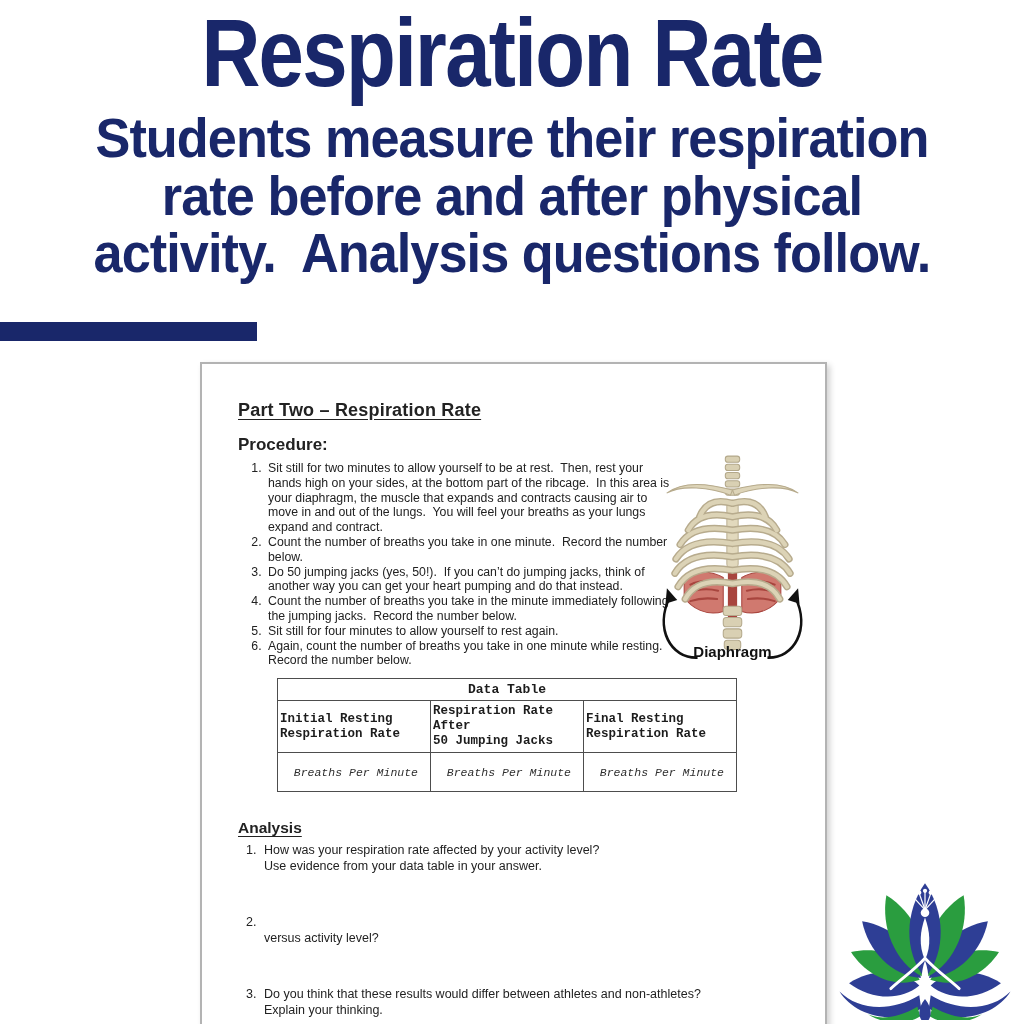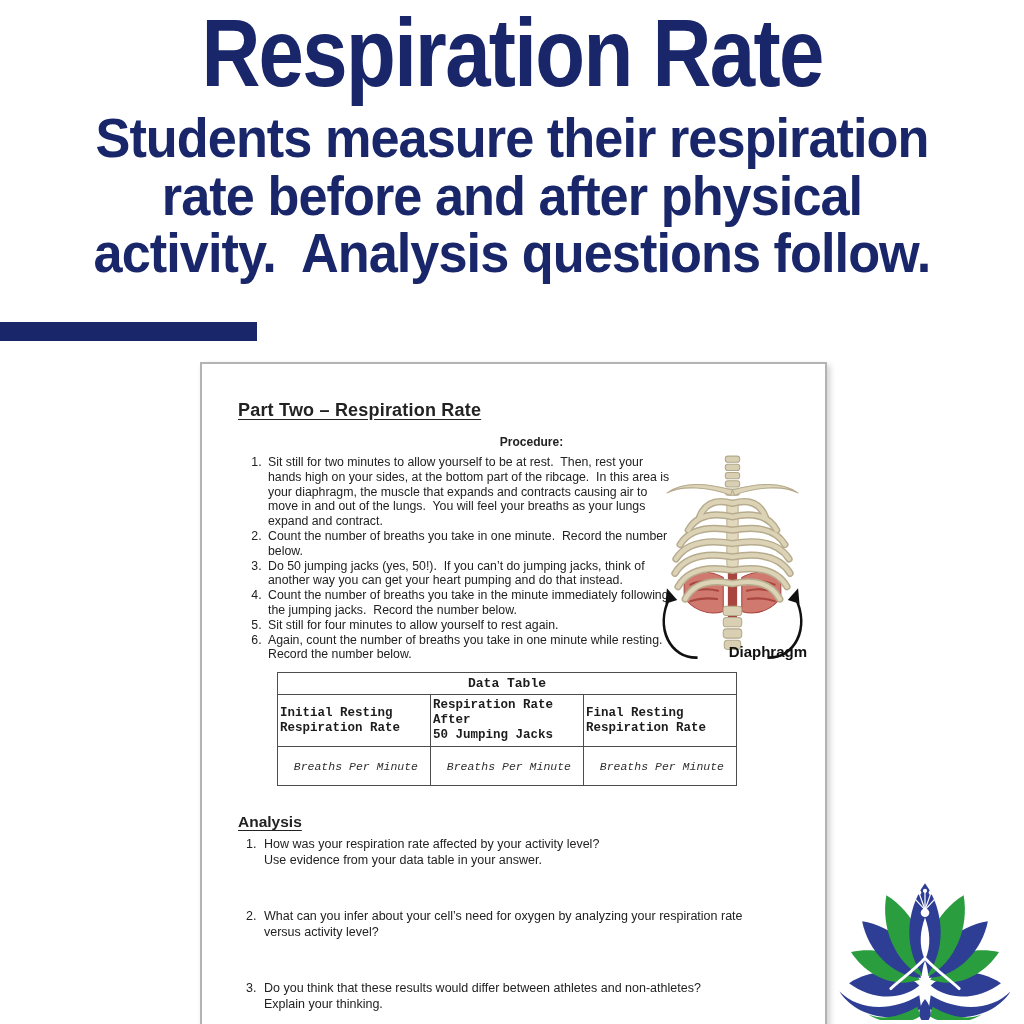--- a/index.html
+++ b/index.html
@@ -22,30 +22,30 @@
     border:2px solid #b3b3b3;box-shadow:3px 3px 6px rgba(0,0,0,0.18);
     box-sizing:border-box;padding:36px 0 0 36px;color:#222;
   }
   .page h2{
     margin:0 0 14px 0;font-size:18px;font-weight:700;letter-spacing:.2px;
     text-decoration:underline;text-underline-offset:3px;
   }
   .materials{margin:0 0 15px 0;font-size:12.5px;white-space:pre-wrap;}
   .b{font-weight:700;}
   .materials .val{margin-left:9px;}
-  .proc-label{margin:0 0 2px 0;font-size:12px;font-weight:700;text-align:center;}
+  .proc-label{margin:0 0 2px 0;font-size:17px;font-weight:700;}
   ol.procedure{
     margin:6px;padding-left:21px;width:412px;font-size:12.3px;line-height:14.8px;
   }
   ol.procedure li{white-space:pre-wrap;margin:0;padding-left:3px;}
   
   .fig{position:absolute;left:448px;top:88px;width:165px;height:218px;}
   .fig svg{display:block;}
   .fig-label{
-    position:absolute;left:0;right:8px;top:191px;text-align:right;
+    position:absolute;left:0;right:0;top:191px;text-align:center;
     font-size:15px;font-weight:700;color:#111;
   }
   
   table.data{
     border-collapse:collapse;margin:10px 0 0 39px;width:460px;table-layout:fixed;
     font-size:12.5px;color:#1c1c1c;
   }
   table.data th,table.data td{border:1px solid #4d4d4d;font-family:Liberation Mono, monospace;}
   .tbl-caption{font-weight:700;font-size:13px;text-align:center;height:19px;}
   .tbl-head{font-weight:700;text-align:left;line-height:15px;padding:3px 2px;}
@@ -175,21 +175,21 @@
         <td class="tbl-cell">Breaths Per Minute</td>
         <td class="tbl-cell">Breaths Per Minute</td>
         <td class="tbl-cell">Breaths Per Minute</td>
       </tr>
     </tbody>
       </table>
 
     <h3>Analysis</h3>
     <ol class="analysis">
       <li><span>How was your respiration rate affected by your activity level?</span><br><span>Use evidence from your data table in your answer.</span></li>
-      <li><span>What can you infer about your cell’s need for oxygen by analyzing your respiration rate</span><br><span>versus activity level?</span></li>
+      <li><br><span>versus activity level?</span></li>
       <li><span>Do you think that these results would differ between athletes and non-athletes?</span><br><span>Explain your thinking.</span></li>
     </ol>
   </div>
 
   <div class="logo">
     <svg width="190" height="152" viewBox="0 0 200 160">
 
       <path d="M0,-80 C16,-57 18,-26 0,-6 C-18,-26 -16,-57 0,-80" transform="translate(100,124) rotate(-88)" fill="#2e3e95"></path>
       <path d="M0,-80 C16,-57 18,-26 0,-6 C-18,-26 -16,-57 0,-80" transform="translate(100,124) rotate(88)" fill="#2e3e95"></path>
 

